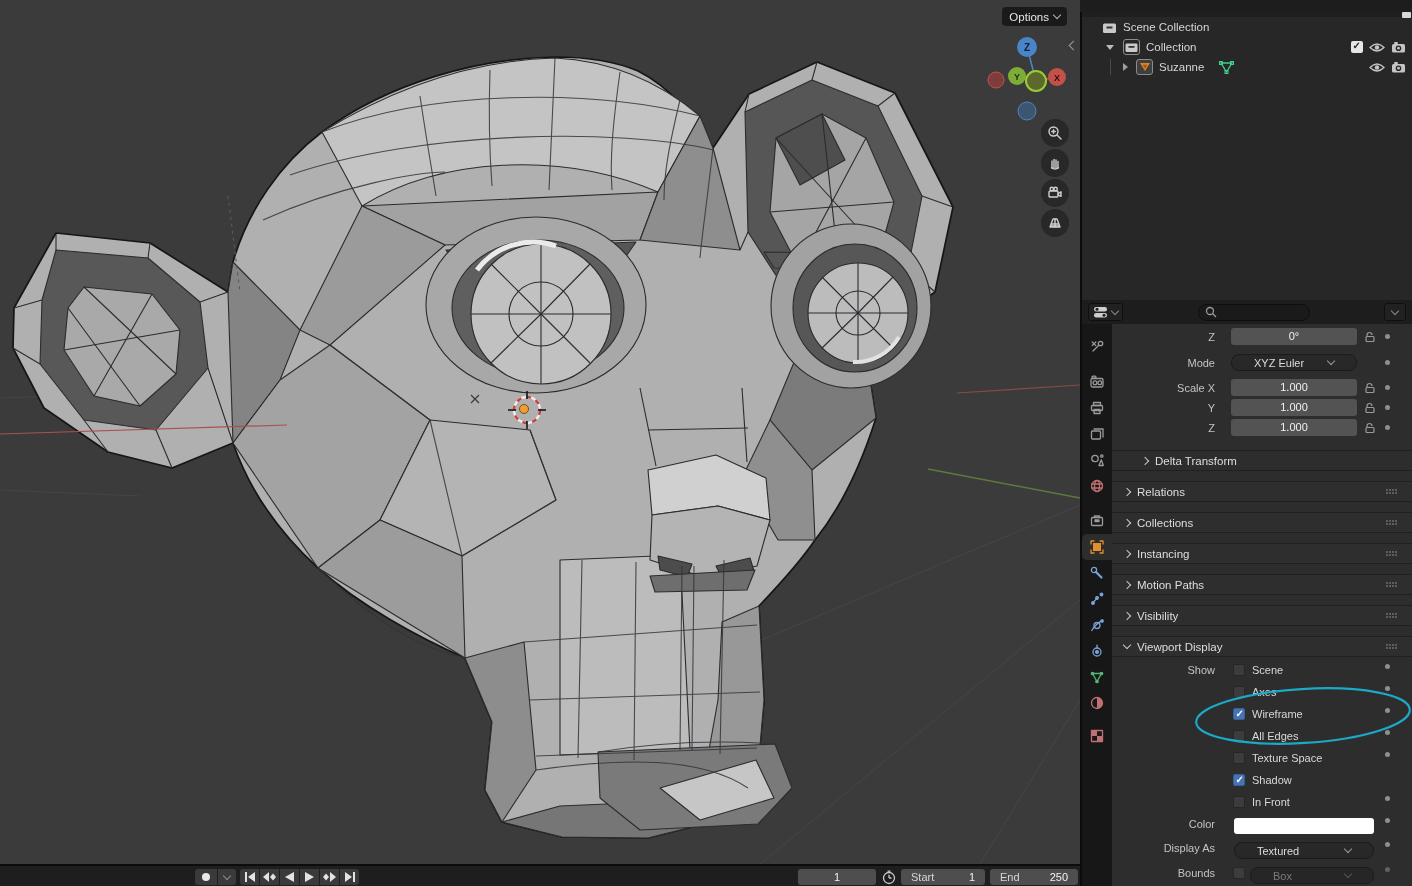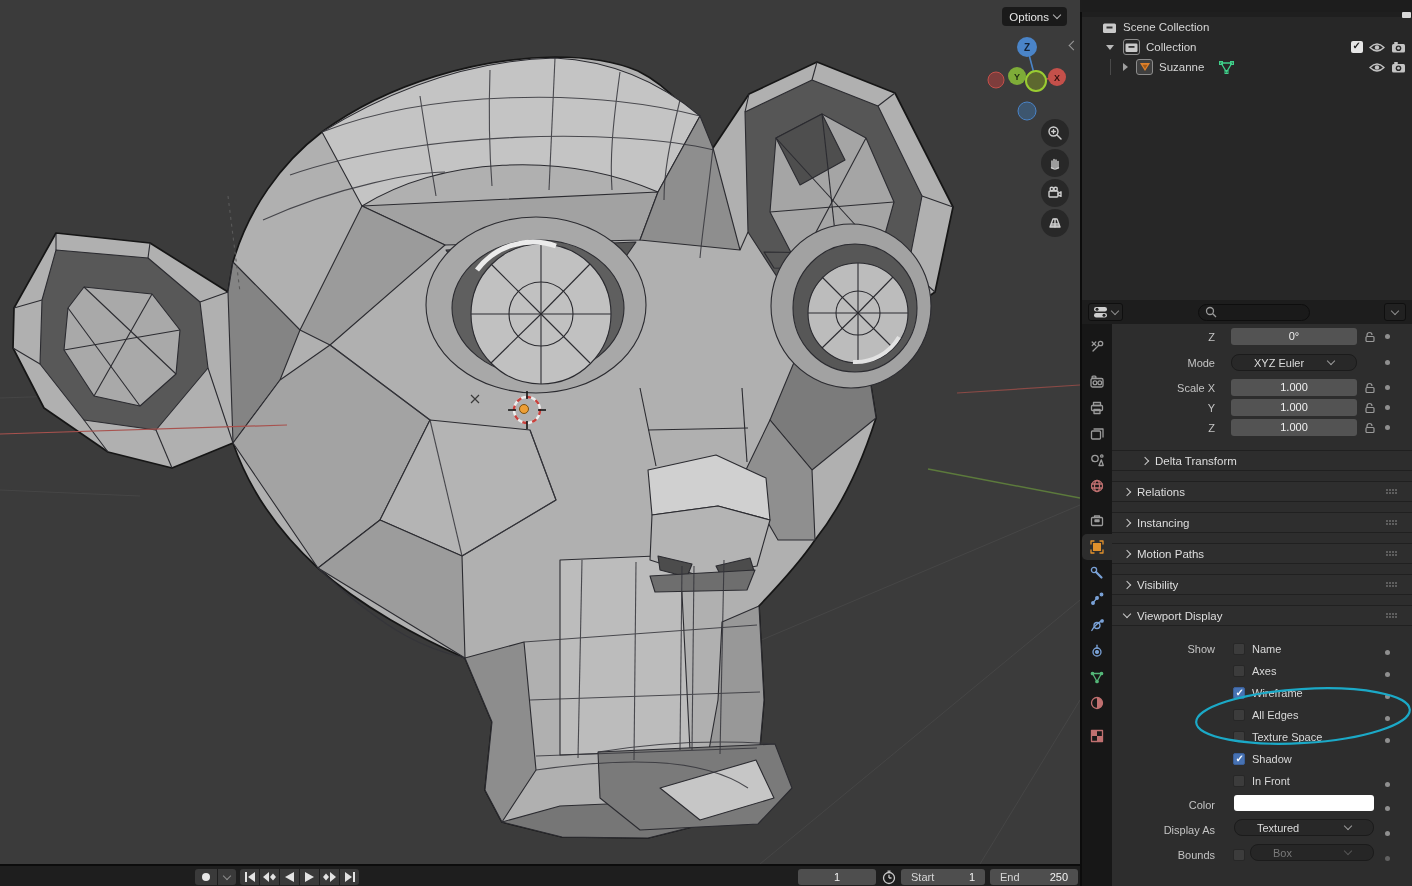--- a/index.html
+++ b/index.html
@@ -65,21 +65,21 @@
         border-top:1px solid #202020;border-bottom:1px solid #202020;background:#2e2e2e}
   .sect .slbl{color:#dedede;font-size:11.5px}
   .scoll{display:inline-block;width:6px;height:6px;border-right:1.6px solid #c9c9c9;border-top:1.6px solid #c9c9c9;
          transform:rotate(45deg)}
   .sopen{display:inline-block;width:6px;height:6px;border-right:1.6px solid #c9c9c9;border-bottom:1.6px solid #c9c9c9;
          transform:rotate(45deg);margin-top:-3px}
   .grip{margin-left:auto;margin-right:14px;width:12px;height:5px;flex:none;background:
         radial-gradient(circle 1px at 1px 1px,#5e5e5e 99%,transparent),
         radial-gradient(circle 1px at 1px 4px,#5e5e5e 99%,transparent);
         background-size:3px 5px;background-repeat:repeat-x}
-  .vdrow{display:flex;align-items:flex-end;height:22px}
+  .vdrow{display:flex;align-items:flex-start;height:22px}
   .cb{width:12px;height:12px;margin-left:9px;background:#3c3c3c;border:1px solid #272727;border-radius:2px;position:relative;flex:none}
   .cb[data-checked="true"]{background:#4772b3;border-color:#3a5f99}
   .cb[data-checked="true"]::after{content:"\2713";position:absolute;left:1.5px;top:-1.5px;color:#fff;font-size:10px;font-weight:bold}
   .cblbl{margin-left:7px;color:#d8d8d8}
   .spacer{flex:1}
   .swatch{width:140px;height:16px;margin-left:10px;border-radius:3px;background:#fff}
   .drop2{width:140px;height:17px;margin-left:10px}
   .drop.disabled{color:#7a7a7a;background:#262626}
   .drop.disabled .cdown{border-color:#565656}
   .annot{position:absolute;left:0;top:0;width:332px;height:886px;pointer-events:none;z-index:6}
@@ -614,20 +614,25 @@
         <span class="scoll"></span>
         <span class="slbl">Delta Transform</span>
       </div>
       <div class="sect">
         <span class="scoll"></span>
         <span class="slbl">Relations</span>
         <span class="grip"></span>
       </div>
       <div class="sect">
         <span class="scoll"></span>
+        <span class="slbl">Collections</span>
+        <span class="grip"></span>
+      </div>
+      <div class="sect">
+        <span class="scoll"></span>
         <span class="slbl">Instancing</span>
         <span class="grip"></span>
       </div>
       <div class="sect">
         <span class="scoll"></span>
         <span class="slbl">Motion Paths</span>
         <span class="grip"></span>
       </div>
       <div class="sect">
         <span class="scoll"></span>
@@ -636,21 +641,21 @@
       </div>
       <div class="sect">
         <span class="sopen"></span>
         <span class="slbl">Viewport Display</span>
         <span class="grip"></span>
       </div>
 
       <div class="vdrow" style="margin-top:7px">
         <span class="plab">Show</span>
         <span class="cb" data-checked="false"></span>
-        <span class="cblbl">Name</span>
+        <span class="cblbl">Scene</span>
         <span class="spacer"></span>
           <span class="kdot" style="margin-right:22px"></span>
       </div>
       <div class="vdrow">
         <span class="plab"></span>
         <span class="cb" data-checked="false"></span>
         <span class="cblbl">Axes</span>
         <span class="spacer"></span>
           <span class="kdot" style="margin-right:22px"></span>
       </div>

